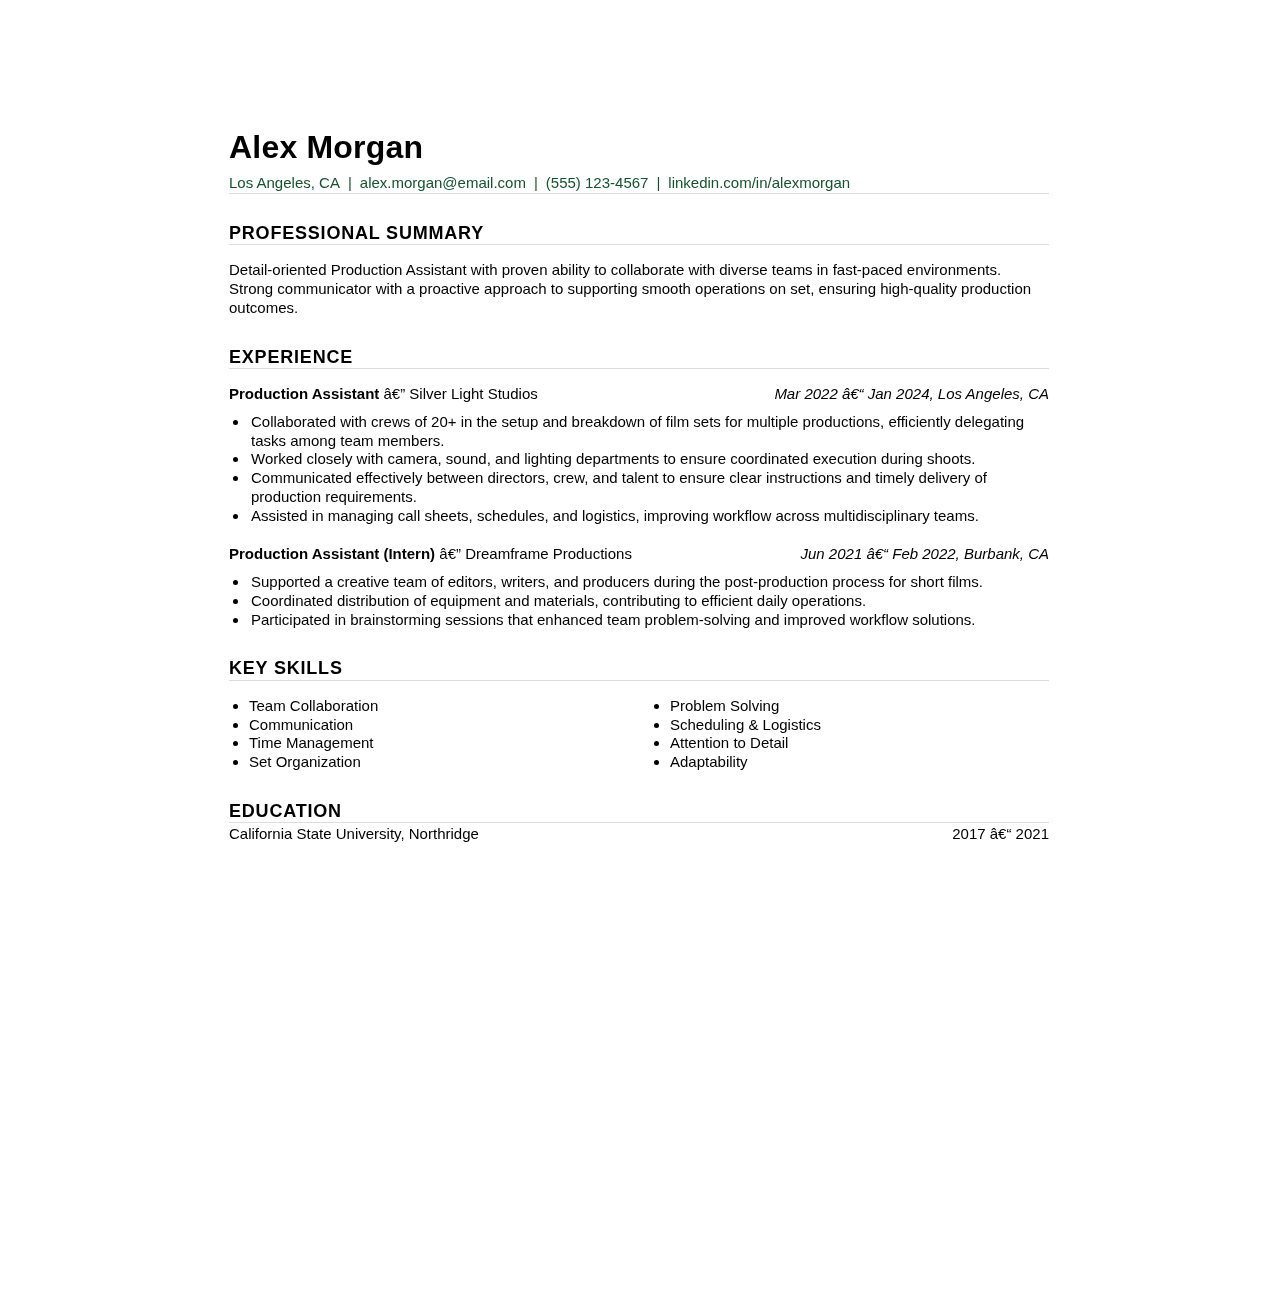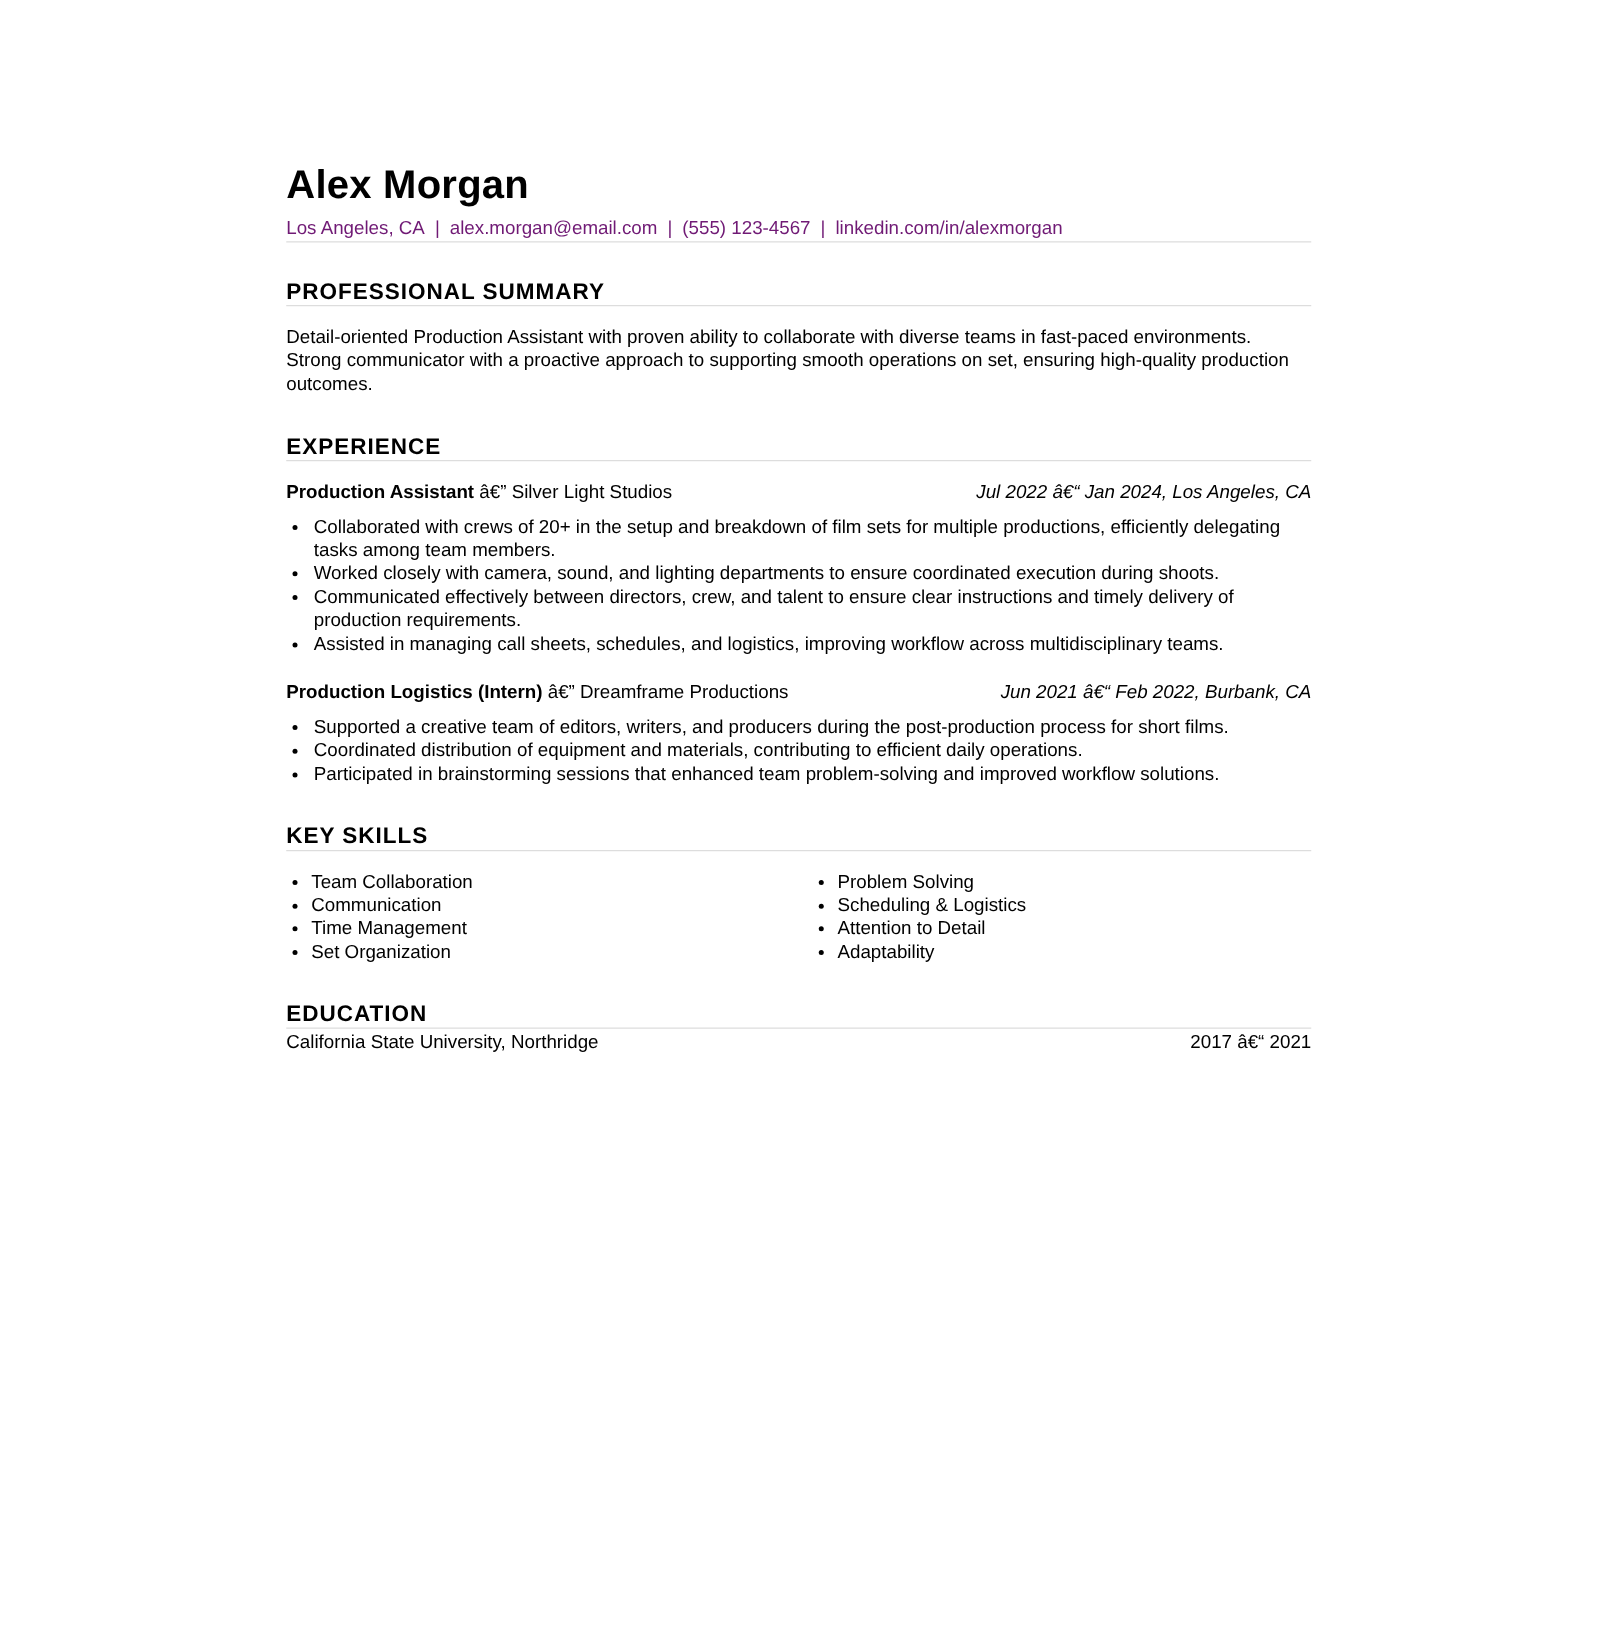--- a/index.html
+++ b/index.html
@@ -25,21 +25,21 @@
   h1.name {
     font-size: 32px;
     font-weight: 700;
     line-height: 1.1;
     letter-spacing: 0.2px;
     margin-top: 34px;
   }
   .contact {
     margin-top: 9px;
     font-size: 15px;
-    color: #701a75;
+    color: #14532d;
   }
   .contact .sep { margin: 0 8px; }
   hr.rule {
     border: none;
     border-top: 1px solid #dddddd;
     height: 0;
     margin: 0;
   }
   .header-rule { margin-top: 20px; }
   h2.section-title {
@@ -114,34 +114,34 @@
       <h2 class="section-title">EXPERIENCE</h2>
       <hr class="rule section-rule">
 
       <div class="job">
         <div class="job-header">
           <div class="job-left">
             <span class="bold">Production Assistant</span>
             <span>â€”</span>
             <span class="italic">Silver Light Studios</span>
           </div>
-          <div class="job-dates">Jul 2022 â€“ Jan 2024, Los Angeles, CA</div>
+          <div class="job-dates">Mar 2022 â€“ Jan 2024, Los Angeles, CA</div>
         </div>
         <ul class="bullets">
           <li>Collaborated with crews of 20+ in the setup and breakdown of film sets for multiple productions, efficiently delegating tasks among team members.</li>
           <li>Worked closely with camera, sound, and lighting departments to ensure coordinated execution during shoots.</li>
           <li>Communicated effectively between directors, crew, and talent to ensure clear instructions and timely delivery of production requirements.</li>
           <li>Assisted in managing call sheets, schedules, and logistics, improving workflow across multidisciplinary teams.</li>
         </ul>
       </div>
 
       <div class="job">
         <div class="job-header">
           <div class="job-left">
-            <span class="bold">Production Logistics (Intern)</span>
+            <span class="bold">Production Assistant (Intern)</span>
             <span>â€”</span>
             <span class="italic">Dreamframe Productions</span>
           </div>
           <div class="job-dates">Jun 2021 â€“ Feb 2022, Burbank, CA</div>
         </div>
         <ul class="bullets">
           <li>Supported a creative team of editors, writers, and producers during the post-production process for short films.</li>
           <li>Coordinated distribution of equipment and materials, contributing to efficient daily operations.</li>
           <li>Participated in brainstorming sessions that enhanced team problem-solving and improved workflow solutions.</li>
         </ul>

